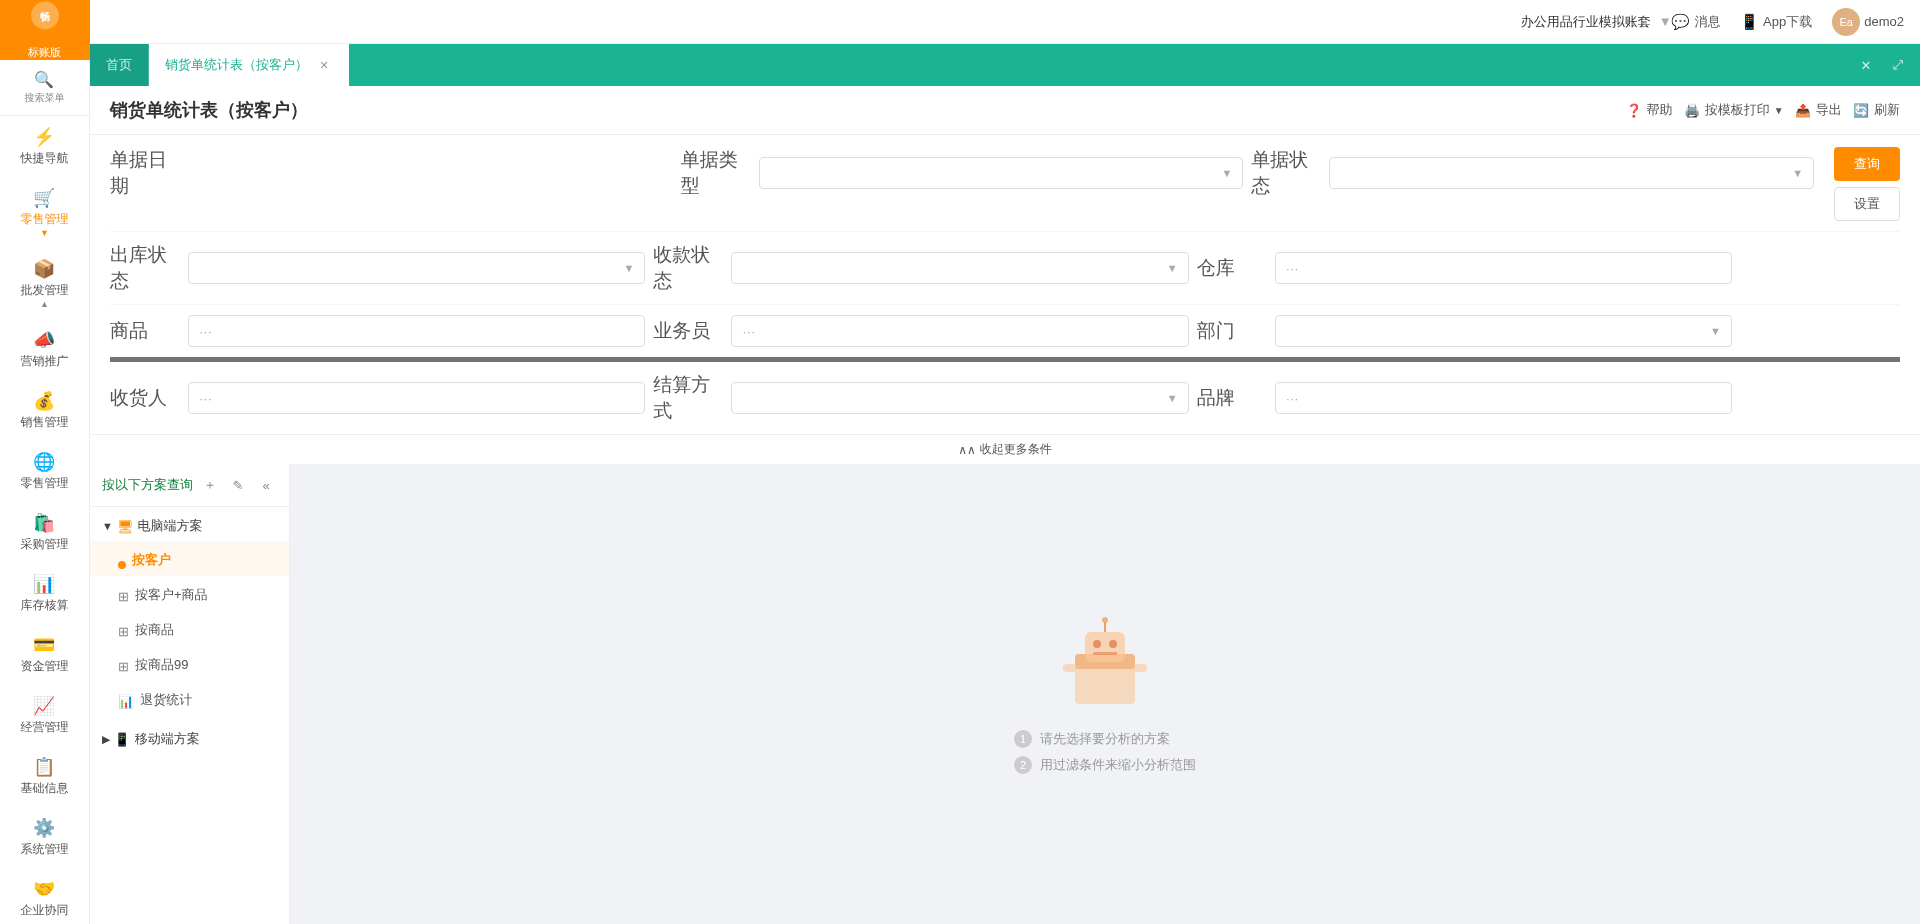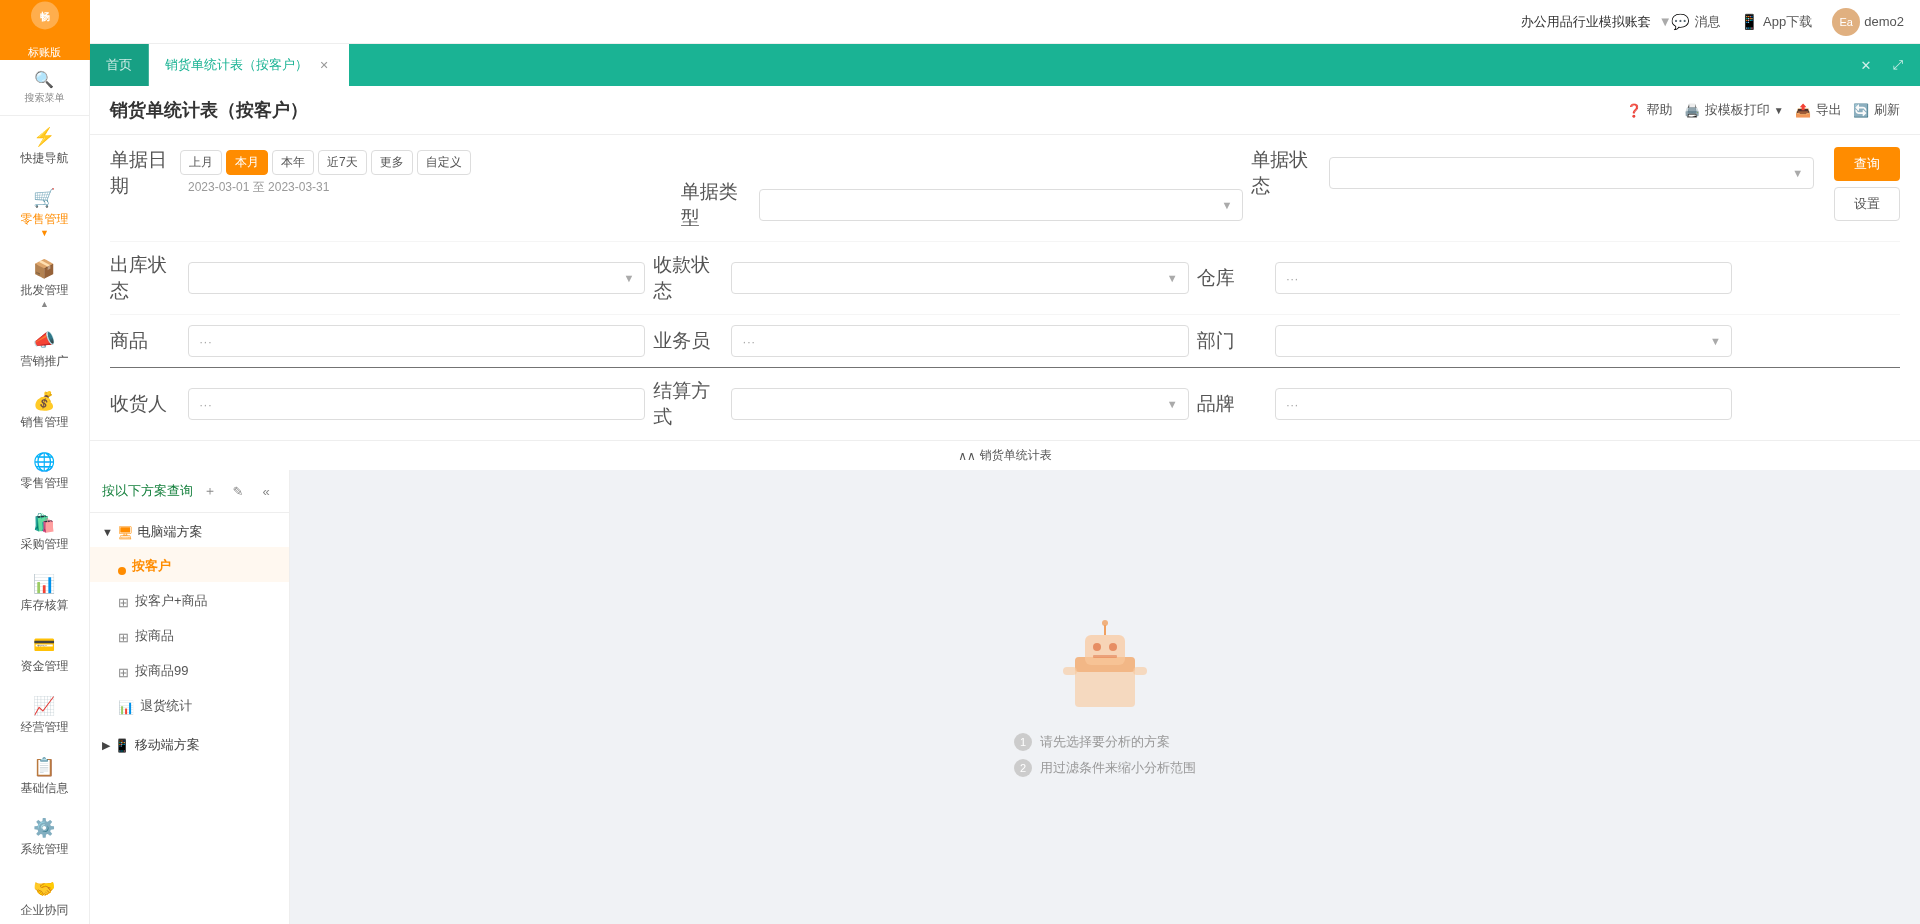--- a/index.html
+++ b/index.html
@@ -232,34 +232,23 @@
       </div>
     </div>
   </div>
 
   <div class="filter-section">
     <div class="filter-rows-wrap">
 
       <div style="display:flex;align-items:flex-start;gap:0;padding-bottom:10px;border-bottom:1px solid #f5f5f5;">
         <div style="display:flex;align-items:center;flex:1;">
           <span class="filter-label">单据日期</span>
-          <div style="display:flex;flex-direction:column;gap:4px;">
-            <div class="filter-date-btns">
-              <button class="date-btn">上月</button>
-              <button class="date-btn active">本月</button>
-              <button class="date-btn">本年</button>
-              <button class="date-btn">近7天</button>
-              <button class="date-btn">更多</button>
-              <button class="date-btn">自定义</button>
-            </div>
-            <div class="date-range">2023-03-01 至 2023-03-31</div>
-          </div>
-        </div>
-
-        <div style="display:flex;align-items:center;flex:1;margin-top:32px;">
+        </div>
+
+        <div style="display:flex;align-items:center;flex:1;">
           <span class="filter-label">单据类型</span>
           <div class="filter-select" style="flex:1;">
             <span style="color:#ccc;font-size:12px;"></span>
             <span class="arrow">▼</span>
           </div>
         </div>
 
         <div style="display:flex;align-items:center;flex:1;">
           <span class="filter-label">单据状态</span>
           <div class="filter-select" style="flex:1;">
@@ -291,21 +280,21 @@
         </div>
         <div style="display:flex;align-items:center;flex:1;">
           <span class="filter-label">仓库</span>
           <div class="filter-input" style="flex:1;">
             <span style="color:#aaa;">···</span>
           </div>
         </div>
         <div style="width:160px;"></div>
       </div>
 
-      <div style="display:flex;align-items:center;padding:10px 0;border-bottom:1px solid #737373;">
+      <div style="display:flex;align-items:center;padding:10px 0;border-bottom:5px solid #737373;">
         <div style="display:flex;align-items:center;flex:1;">
           <span class="filter-label">商品</span>
           <div class="filter-input" style="flex:1;">
             <span style="color:#aaa;">···</span>
           </div>
         </div>
         <div style="display:flex;align-items:center;flex:1;">
           <span class="filter-label">业务员</span>
           <div class="filter-input" style="flex:1;">
             <span style="color:#aaa;">···</span>
@@ -341,21 +330,21 @@
             <span style="color:#aaa;">···</span>
           </div>
         </div>
         <div style="width:160px;"></div>
       </div>
     </div>
 
     <div class="collapse-area">
       <div class="collapse-btn">
         <span>∧∧</span>
-        <span>销货单统计表</span>
+        <span>收起更多条件</span>
       </div>
     </div>
   </div>
 
   <div class="body-area">
 
     <div class="scheme-panel">
       <div class="scheme-header">
         <span class="scheme-title">按以下方案查询</span>
         <div class="scheme-actions">

